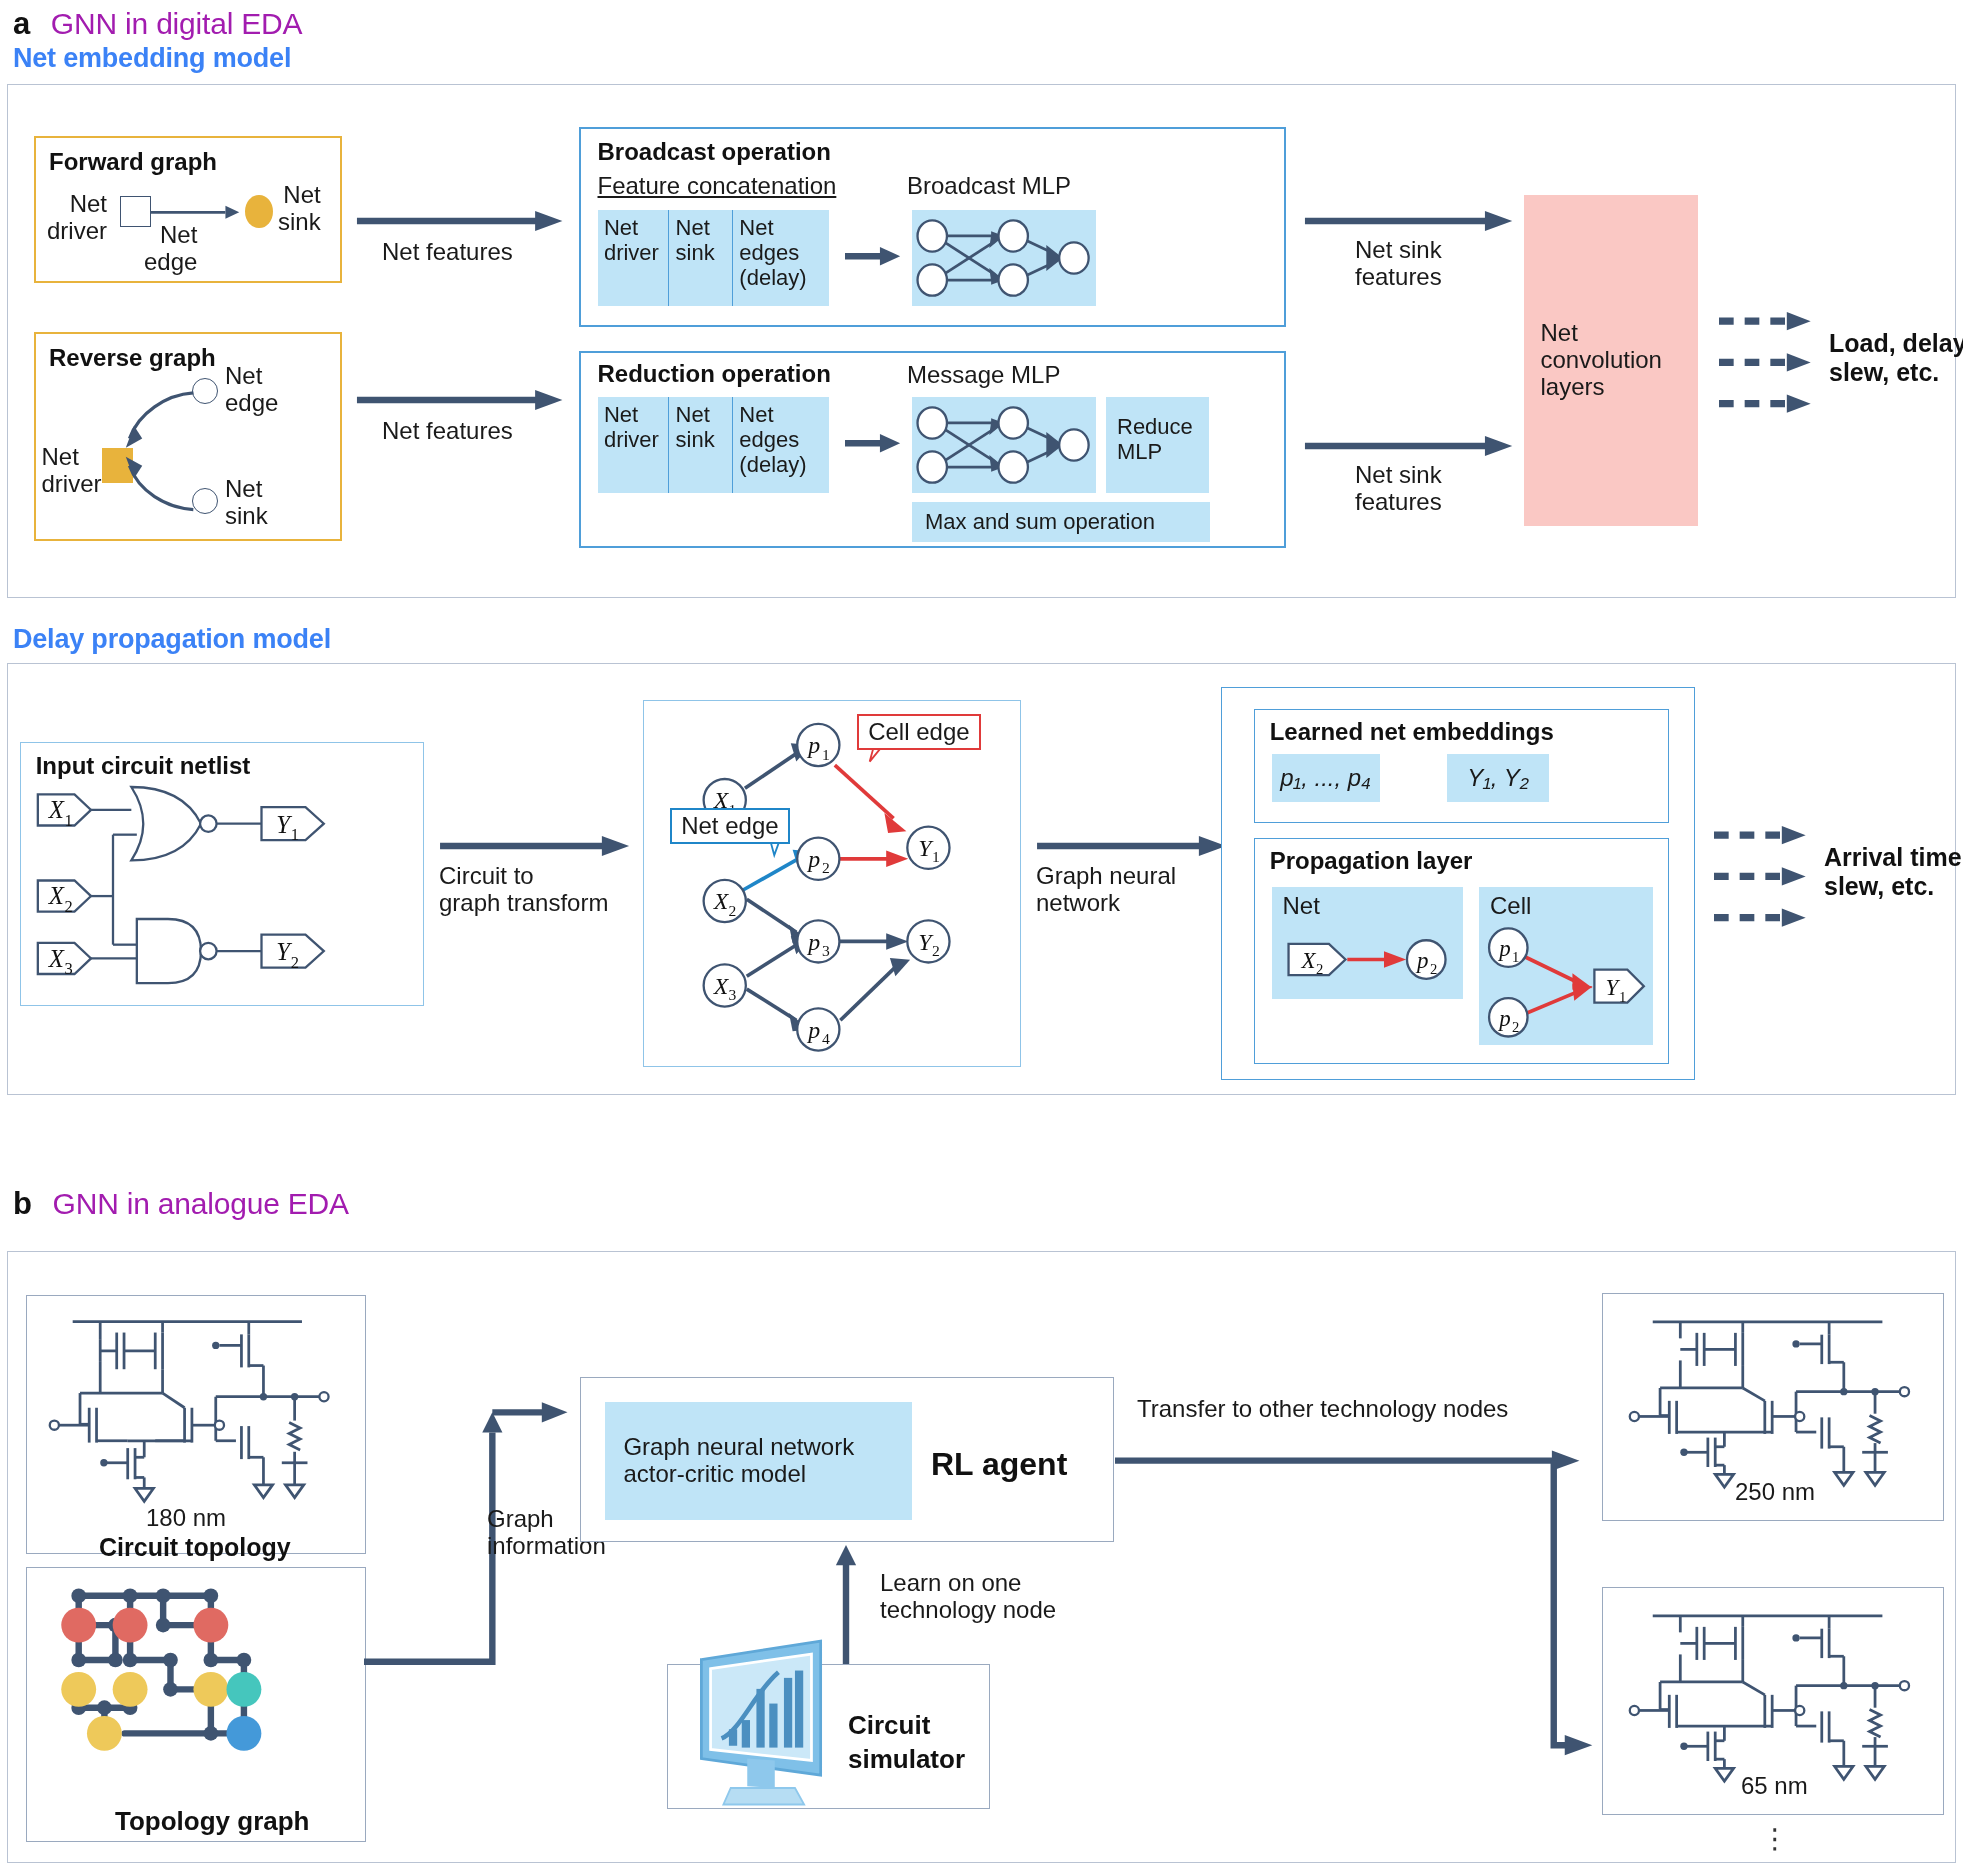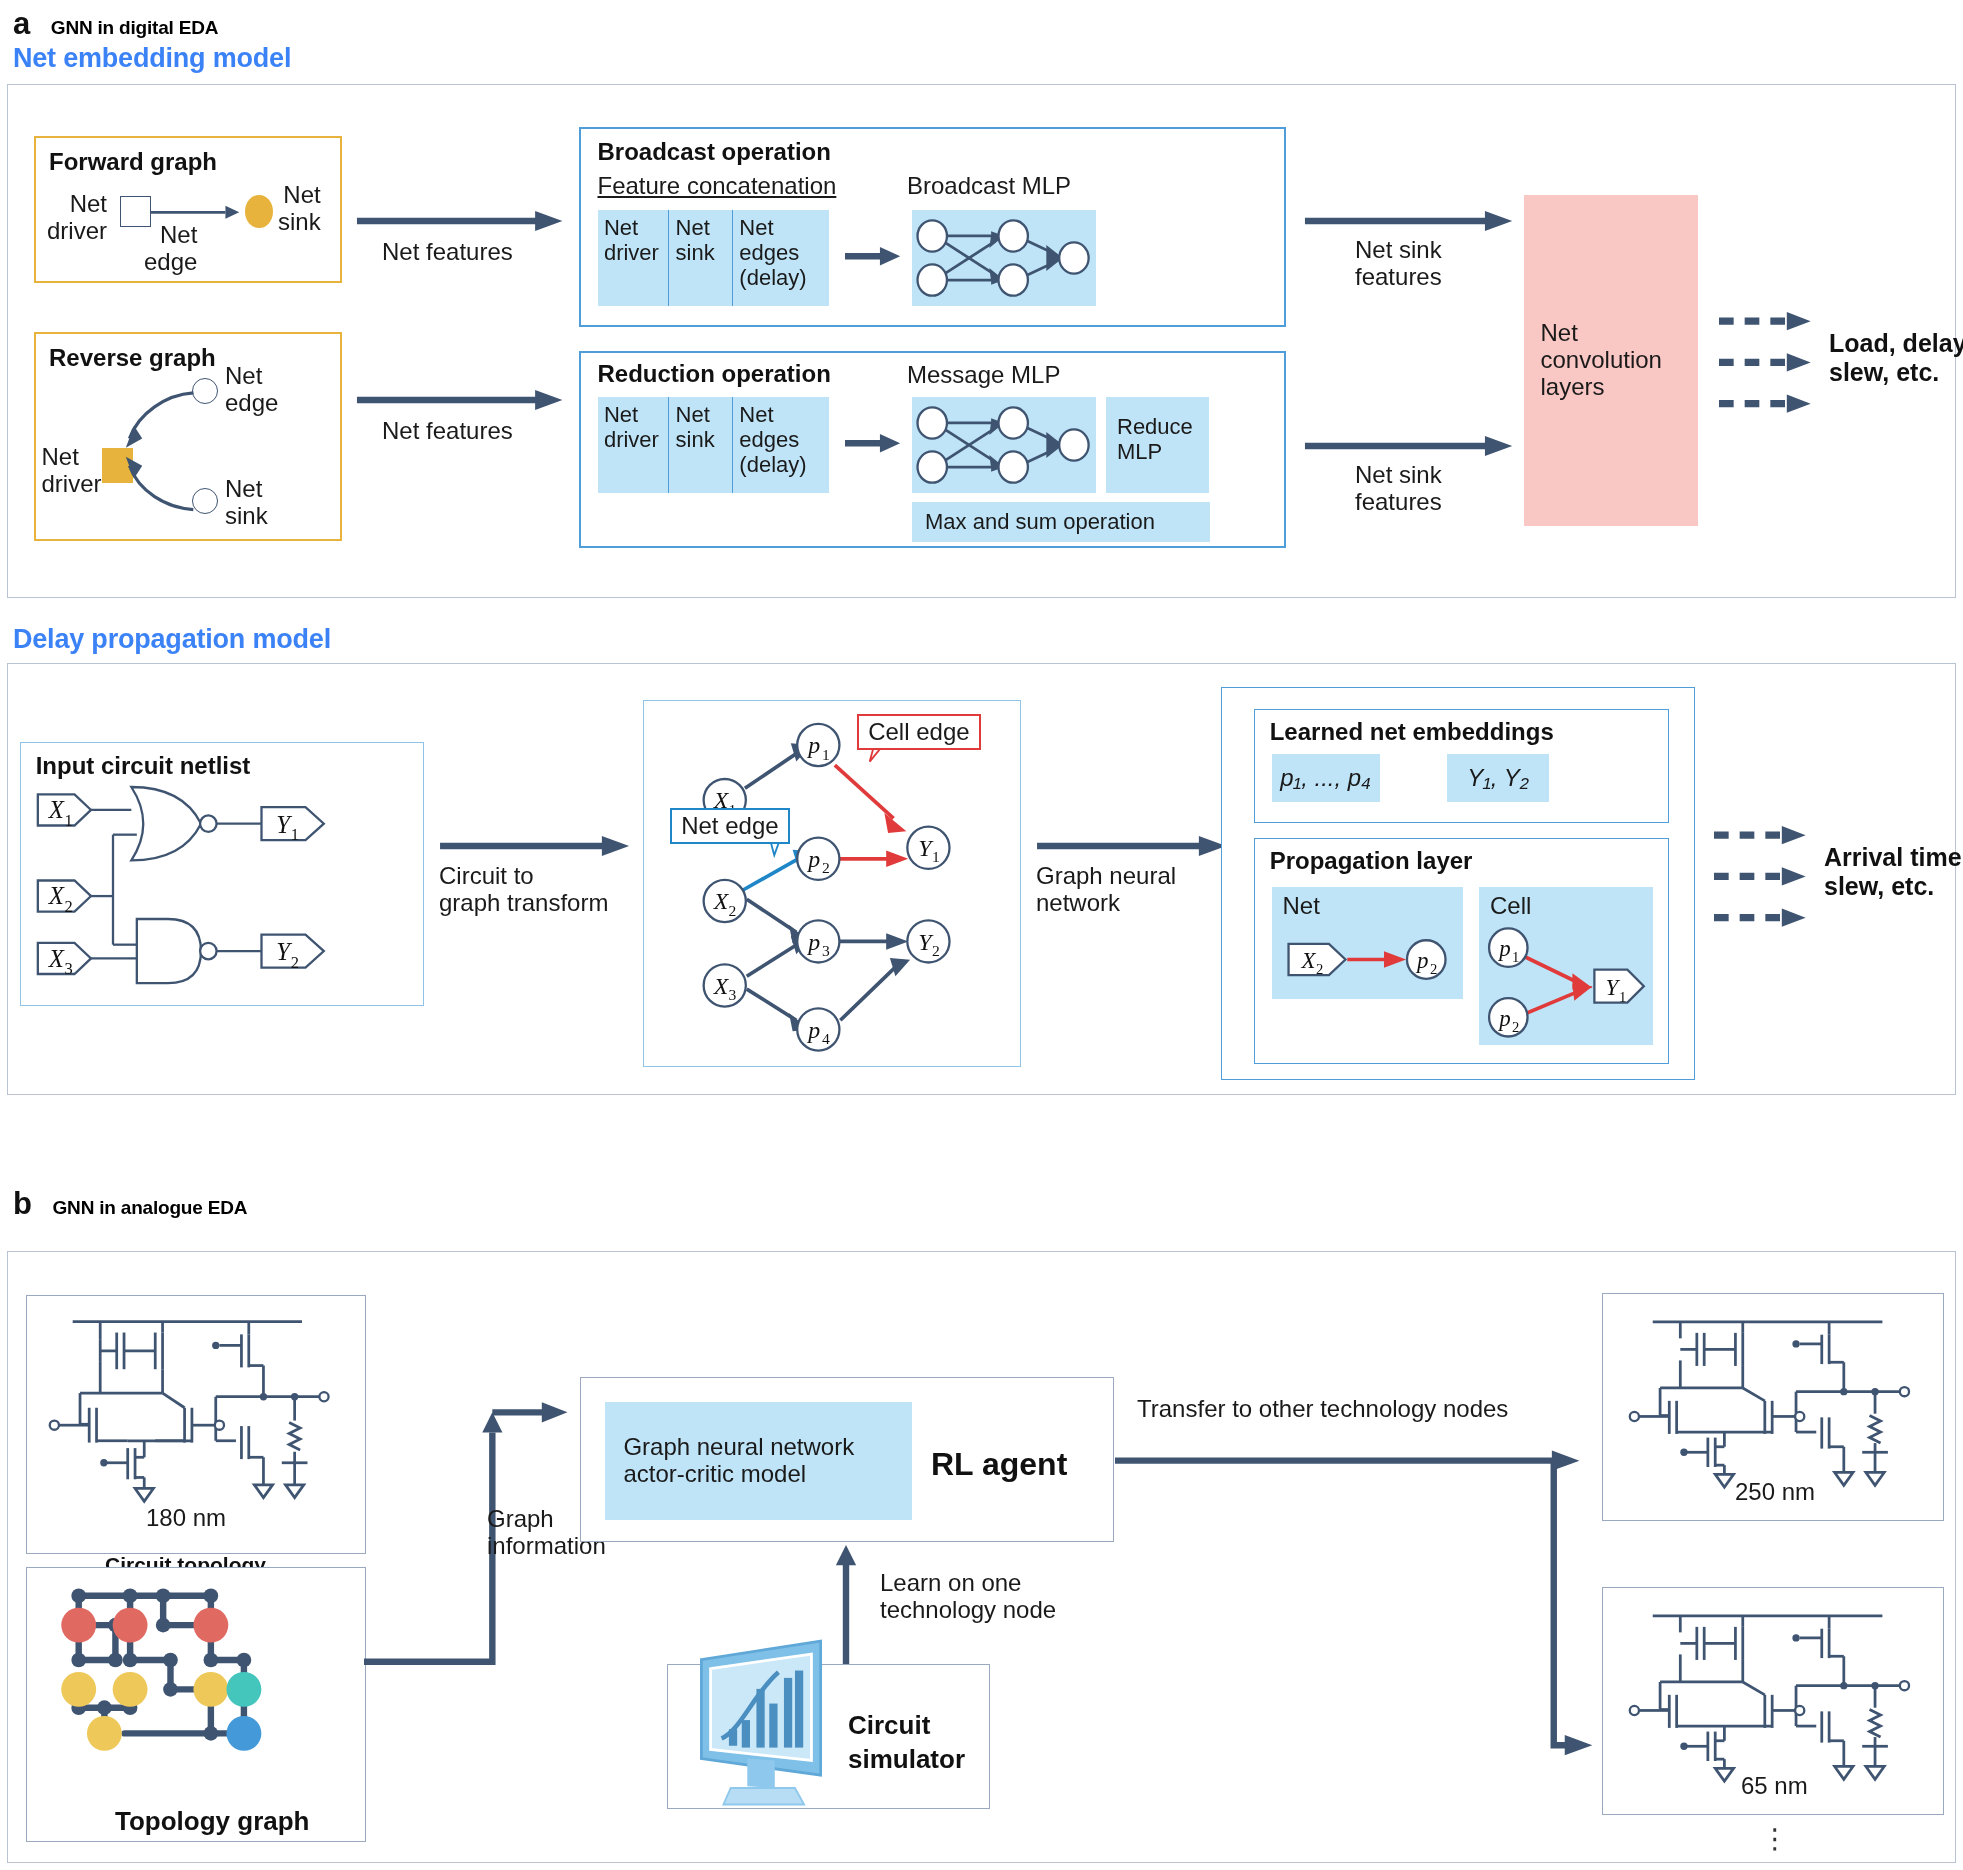--- a/index.html
+++ b/index.html
@@ -5,21 +5,21 @@
   * { box-sizing: border-box; margin:0; padding:0; }
   body {
     width:1963px; height:1871px; background:#ffffff;
     font-family:"Liberation Sans", sans-serif; color:#1a1a1a;
     position:relative; overflow:hidden;
   }
   .abs { position:absolute; }
 
   
   .panel-letter { font-size:31px; font-weight:bold; color:#111; }
-  .panel-title  { font-size:19px; font-weight:bold; color:#000000; letter-spacing:-0.2px;}
+  .panel-title  { font-size:30px; font-weight:normal; color:#a21caf; letter-spacing:-0.2px;}
   .sub-title    { font-size:27px; font-weight:bold; color:#3b82f6; letter-spacing:-0.2px;}
 
   
   .outer-frame { border:1.8px solid #b9c3d3; background:#fff; }
 
   
   .box-yellow { border:2.8px solid #e8b33c; background:#fff; }
   .box-blue   { border:2.8px solid #4f9ed9; background:#fff; }
   .box-thin   { border:1.8px solid #9aa9bf; background:#fff; }
   .fill-blue  { background:#bfe4f7; }
@@ -460,21 +460,21 @@
     <circle cx="314" cy="100" r="5" fill="#fff" stroke="#3f5471" stroke-width="2.5"></circle>
     <circle cx="196" cy="44" r="4" fill="#3f5471"></circle>
     <circle cx="74" cy="172" r="4" fill="#3f5471"></circle>
     <circle cx="248" cy="100" r="4" fill="#3f5471"></circle>
     <circle cx="282" cy="100" r="4" fill="#3f5471"></circle>
     <polygon points="108,200 128,200 118,214" fill="#fff" stroke="#3f5471" stroke-width="3"></polygon>
     <polygon points="238,196 258,196 248,210" fill="#fff" stroke="#3f5471" stroke-width="3"></polygon>
     <polygon points="272,196 292,196 282,210" fill="#fff" stroke="#3f5471" stroke-width="3"></polygon>
   </svg>
   <div class="abs lbl" style="left:119px; top:209px;">180 nm</div>
-  <div class="abs lbl-b" style="left:78px; top:237px; font-size:21px;margin-top:20px;">Circuit topology</div>
+  <div class="abs lbl-b" style="left:72px; top:237px; font-size:25px;">Circuit topology</div>
 </div>
 
 <div class="abs box-thin" style="left:26px; top:1567px; width:340px; height:275px;">
   <svg class="abs" style="left:26px; top:13px;" width="257" height="202" viewBox="0 0 280 220">
     <g stroke="#3f5471" stroke-width="7" fill="none" stroke-linecap="round">
       <line x1="28" y1="16" x2="172" y2="16"></line>
       <line x1="28" y1="16" x2="28" y2="46"></line>
       <line x1="84" y1="16" x2="84" y2="46"></line>
       <line x1="120" y1="16" x2="120" y2="46"></line>
       <line x1="172" y1="16" x2="172" y2="46"></line>

